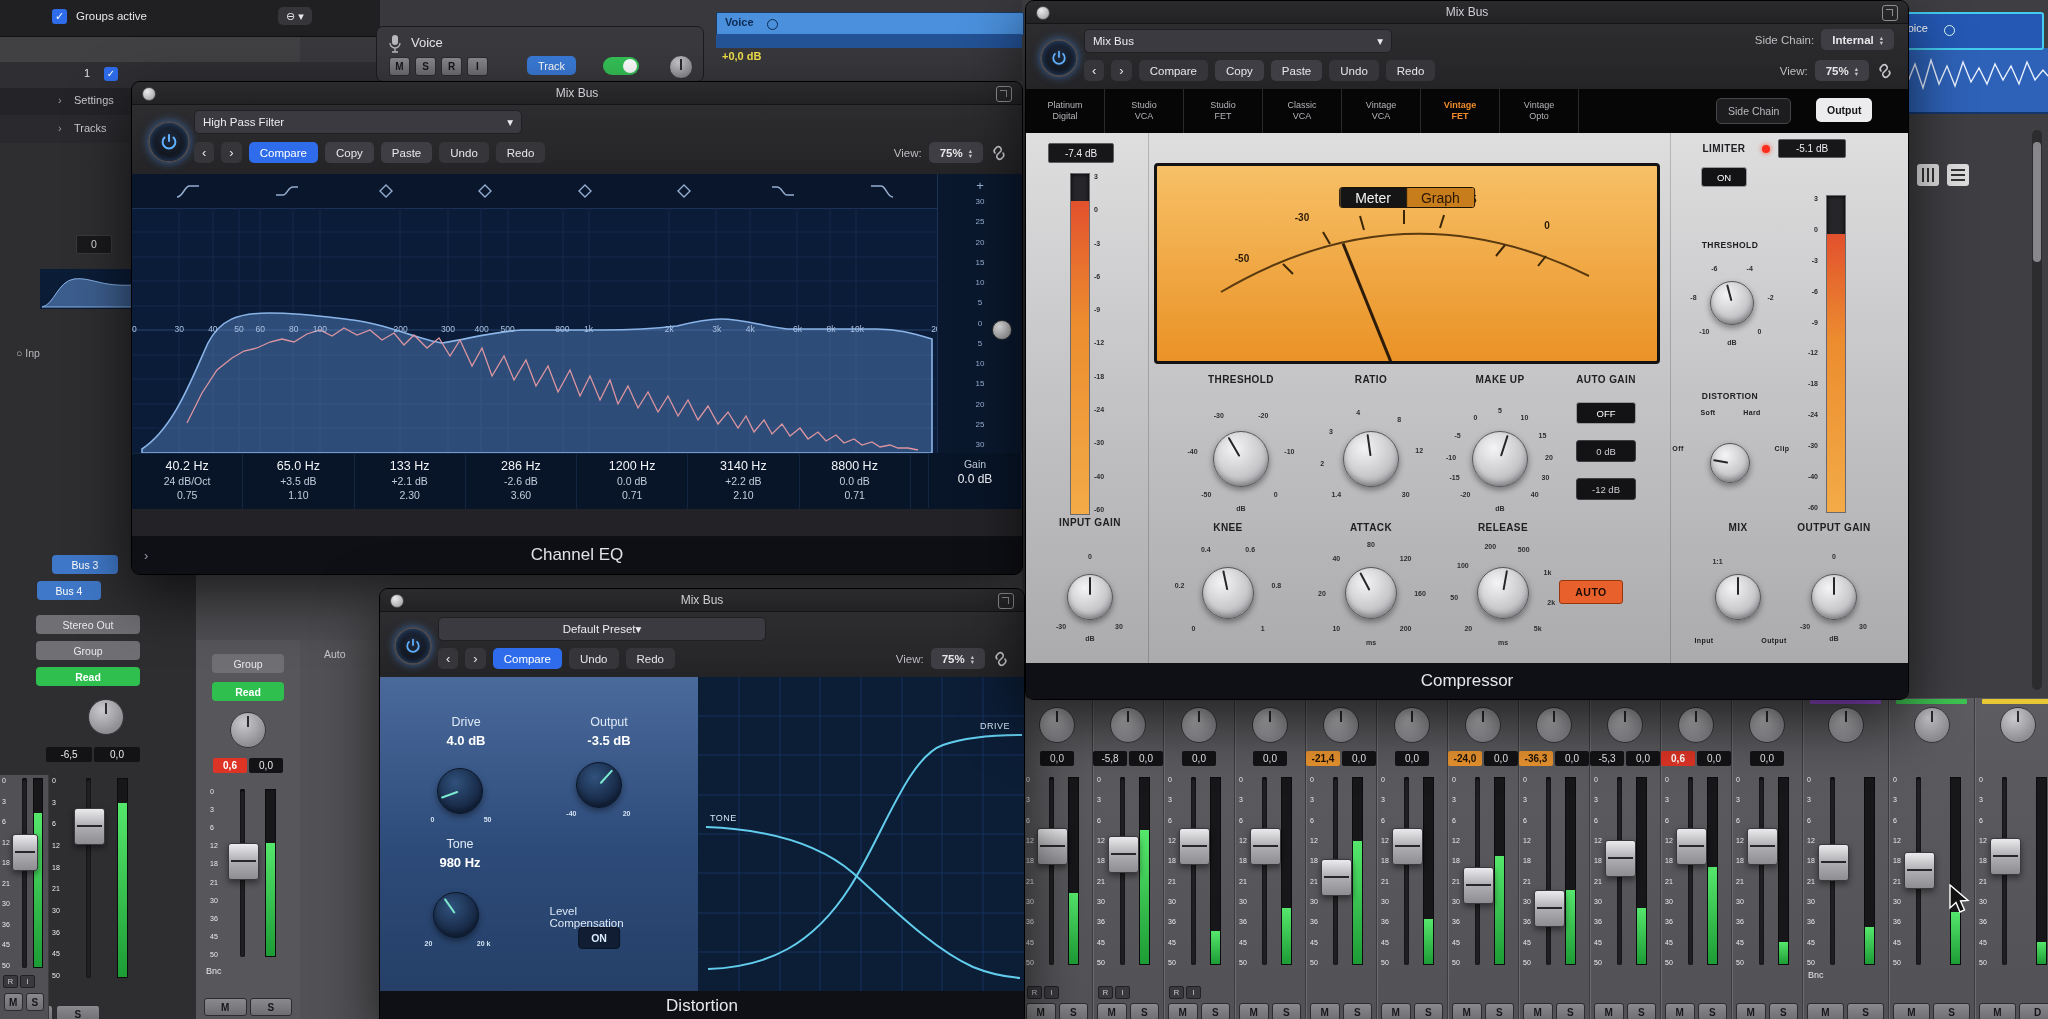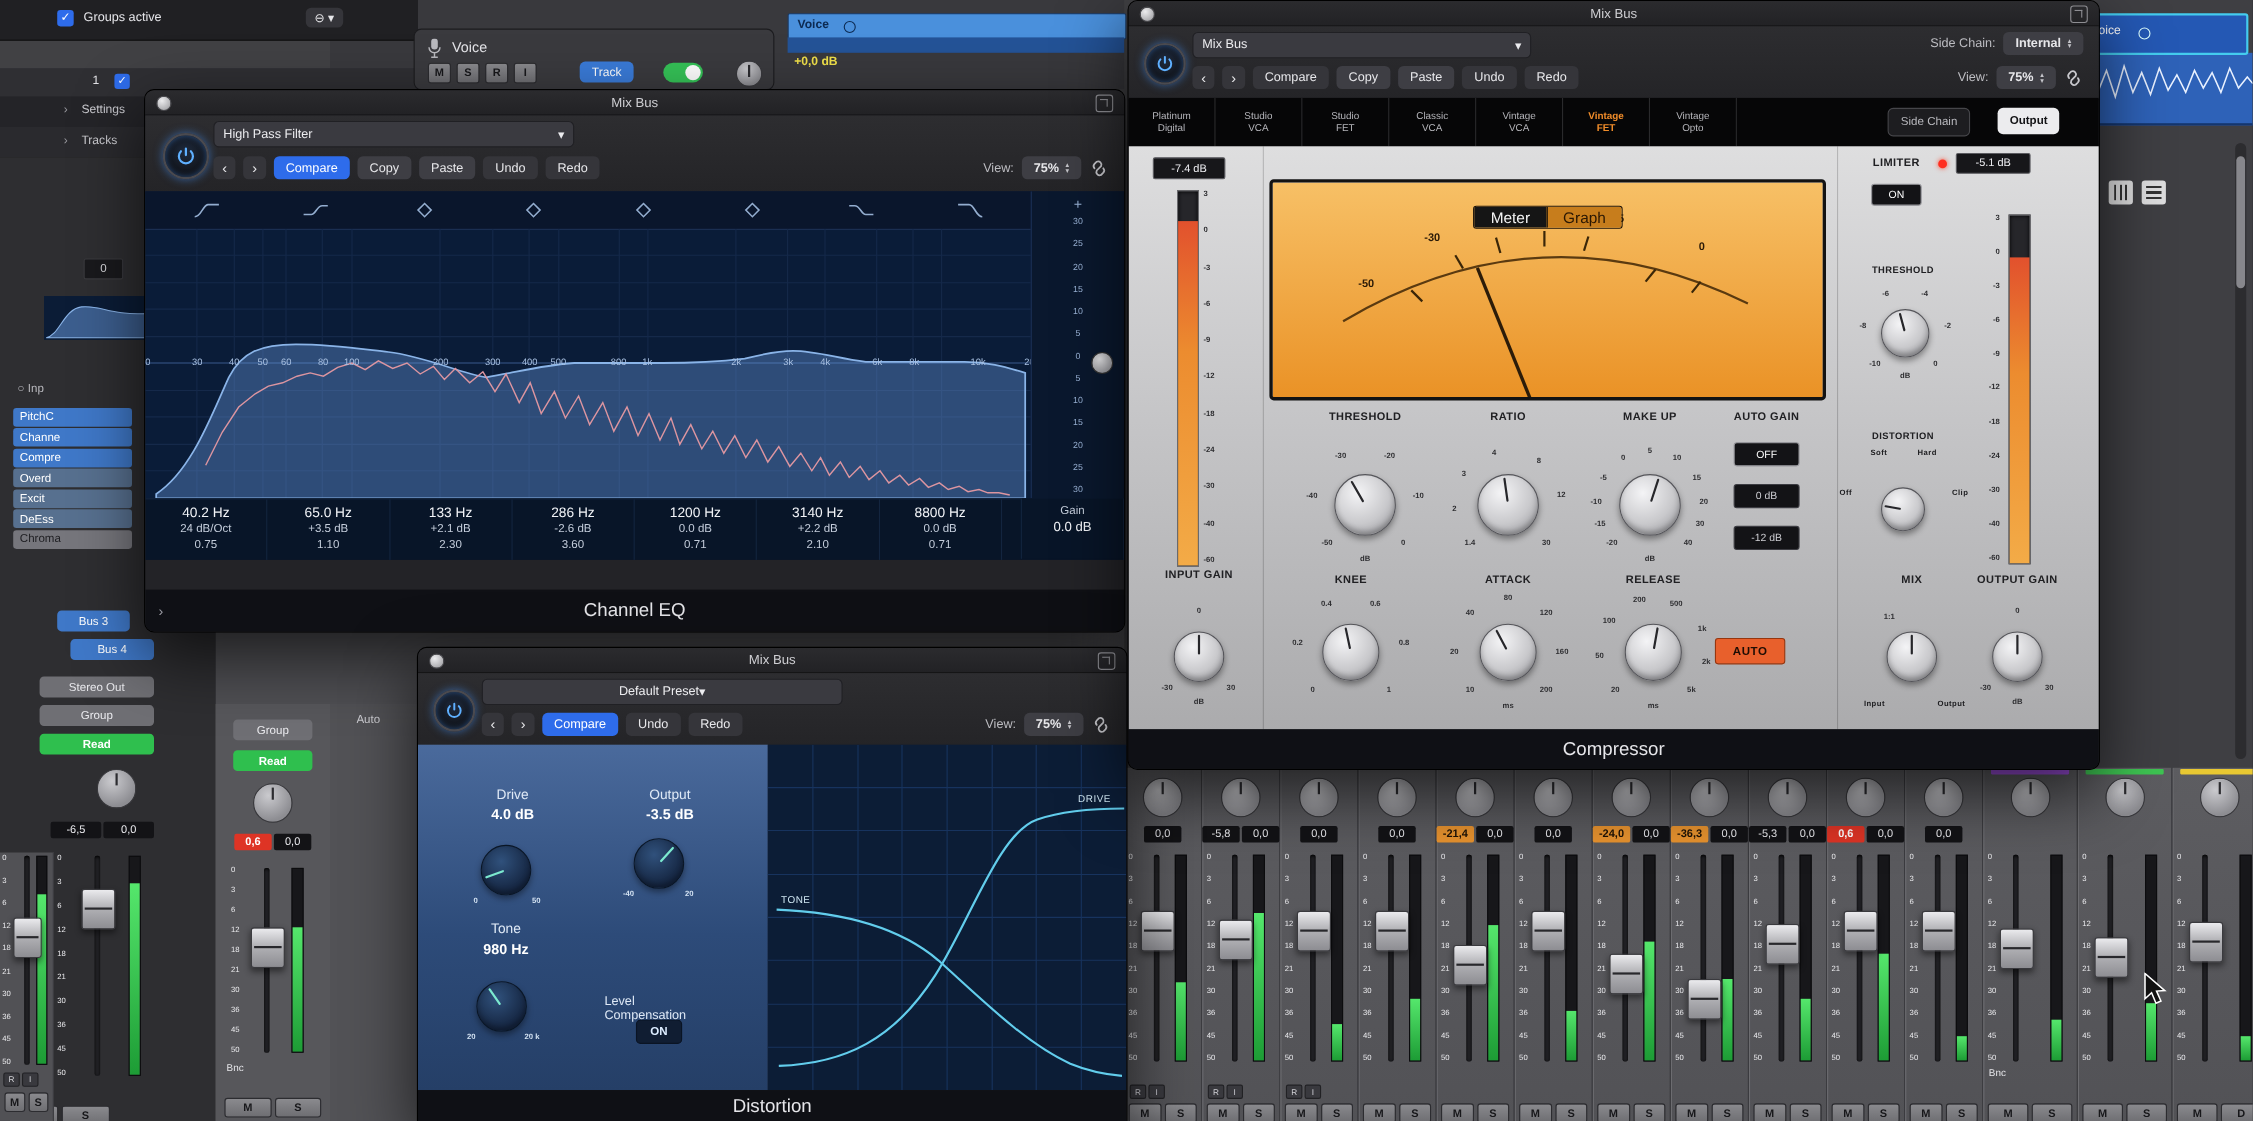--- a/index.html
+++ b/index.html
@@ -168,46 +168,22 @@
     <span class="rowtext" style="left:74px;top:7px;width:56px;">Tracks</span>
   </div>
 
   <div class="abs" style="left:0;top:143px;width:196px;height:876px;background:#2e2e31;">
     <div class="abs" style="left:76px;top:92px;width:34px;height:17px;background:#19191c;border:1px solid #3a3a3e;border-radius:2px;color:#d8d8dc;font-size:10.5px;text-align:center;line-height:17px;"><span>0</span></div>
     <svg class="abs" style="left:40px;top:126px;" width="96" height="40" viewBox="0 0 96 40">
         <rect width="96" height="40" fill="#0b1c36"></rect>
         <path d="M2,38 C14,36 18,12 34,10 C52,8 60,18 94,16 L94,38 Z" fill="rgba(110,160,230,.5)" stroke="#8ab4e8" stroke-width="1"></path>
       </svg>
     <span class="rowtext" style="left:16px;top:204px;color:#b8b8bd;font-size:10.5px;"><span>○</span>&nbsp;<span>Inp</span></span>
-    <div class="abs" style="left:12px;top:226px;">
-
-    <div class="slot" data-state="on">
-          <span>PitchC</span>
-        </div>
-        <div class="slot" data-state="on">
-          <span>Channe</span>
-        </div>
-        <div class="slot" data-state="on">
-          <span>Compre</span>
-        </div>
-        <div class="slot" data-state="mid">
-          <span>Overd</span>
-        </div>
-        <div class="slot" data-state="mid">
-          <span>Excit</span>
-        </div>
-        <div class="slot" data-state="mid">
-          <span>DeEss</span>
-        </div>
-        <div class="slot" data-state="off">
-          <span>Chroma</span>
-        </div>
-      </div>
     <div class="lpill blue" style="left:52px;top:412px;width:66px;">Bus 3</div>
-    <div class="lpill blue" style="left:64px;top:438px;width:76px;text-align:right;">Bus 4</div>
+    <div class="lpill blue" style="left:37px;top:438px;width:64px;text-align:right;">Bus 4</div>
     <div class="lpill gray" style="left:36px;top:472px;width:104px;">Stereo Out</div>
     <div class="lpill gray" style="left:36px;top:498px;width:104px;">Group</div>
     <div class="lpill green" style="left:36px;top:524px;width:104px;">Read</div>
     <div class="pan" style="top:556px;left:88px;transform:none;"></div>
     <div class="vals" style="top:604px;left:30px;right:40px;">
       <span class="vbox" style="min-width:42px;">-6,5</span>
       <span class="vbox" style="min-width:42px;">0,0</span>
     </div>
     <div class="fader-zone" style="top:632px;height:206px;left:48px;right:10px;">
       <div class="scale">
@@ -925,21 +901,21 @@
           <span class="ftick" style="left: 39.203%;">300</span>
           <span class="ftick" style="left: 43.3677%;">400</span>
           <span class="ftick" style="left: 46.598%;">500</span>
           <span class="ftick" style="left: 53.402%;">800</span>
           <span class="ftick" style="left: 56.6323%;">1k</span>
           <span class="ftick" style="left: 66.6667%;">2k</span>
           <span class="ftick" style="left: 72.5364%;">3k</span>
           <span class="ftick" style="left: 76.701%;">4k</span>
           <span class="ftick" style="left: 82.5707%;">6k</span>
           <span class="ftick" style="left: 86.7353%;">8k</span>
-          <span class="ftick" style="left: 89.9657%; margin-left: 32px;">10k</span>
+          <span class="ftick" style="left: 89.9657%;">10k</span>
           <span class="ftick" style="left: 100%;">20k</span>
         </div>
       <div class="db-col">
         <span style="font-size:13px;color:#9ab3d6;padding-top:4px;">+</span>
         <div class="db-list">
             <span>30</span>
             <span>25</span>
             <span>20</span>
             <span>15</span>
             <span>10</span>

